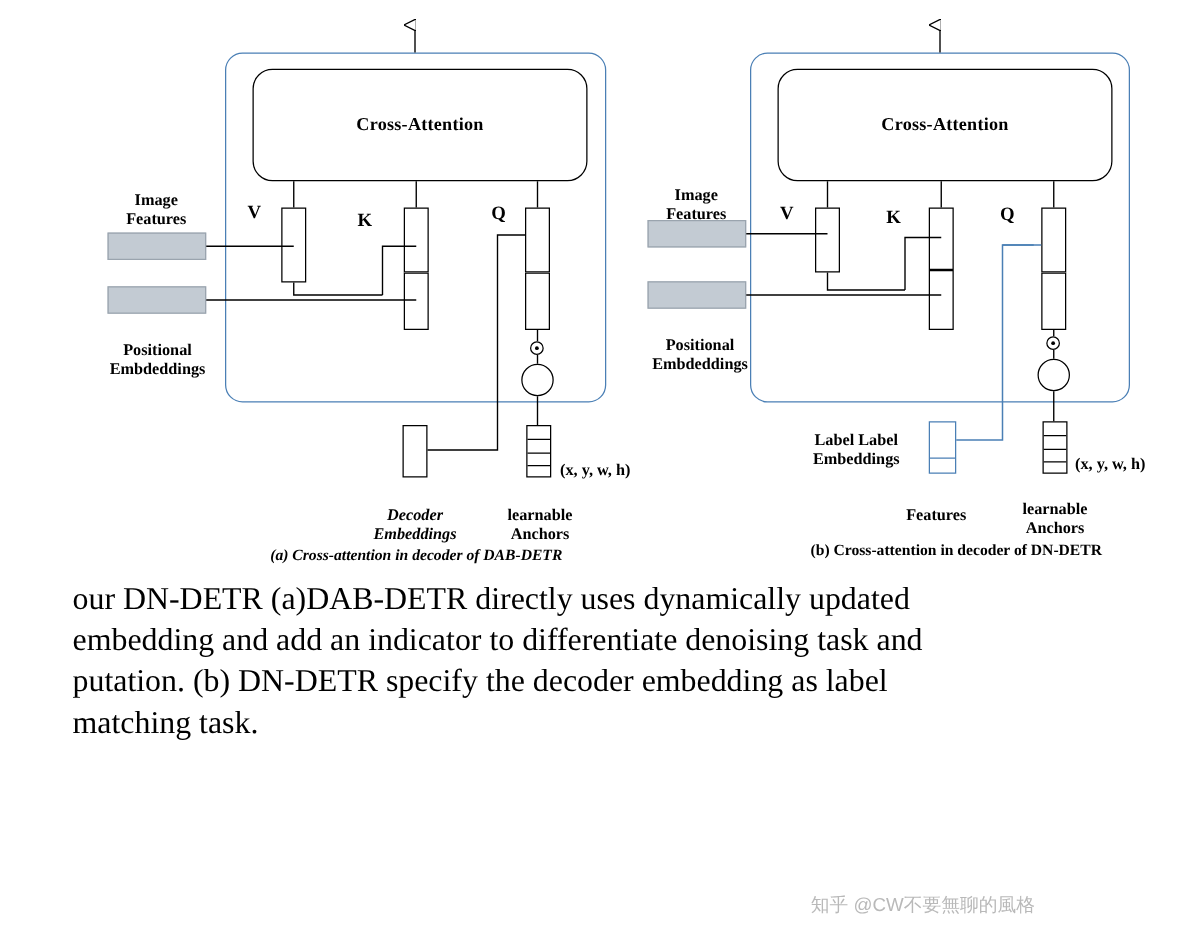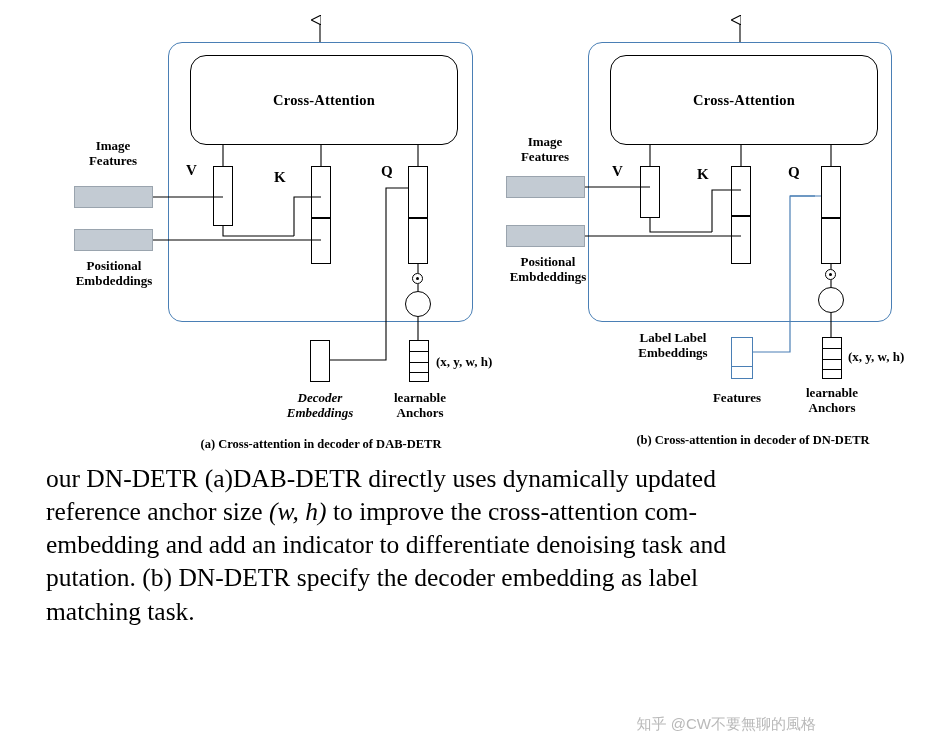--- a/index.html
+++ b/index.html
@@ -10,21 +10,21 @@
   body {
     width: 946px;
     height: 742px;
     font-family: "Liberation Serif", serif;
     color: #000000;
     position: relative;
     overflow: hidden;
   }
   #page {
     position: absolute;
-    left: 0; top: 0;
+    left: 12px; top: 0;
     width: 836px;
     height: 742px;
   }
   .fig-area {
     position: absolute;
     left: 0; top: 0;
     width: 946px;
     height: 458px;
   }
   .panel {
@@ -74,20 +74,21 @@
   .stack.blue {
     border-color: #4a7fb5;
   }
   .label {
     position: absolute;
     font-weight: bold;
     font-size: 13px;
     line-height: 1.18;
     text-align: center;
     white-space: pre-line;
+    margin-top: 14px;
   }
   .vkq {
     position: absolute;
     font-weight: bold;
     font-size: 15px;
   }
   .caption-sub {
     position: absolute;
     font-weight: bold;
     font-size: 12.5px;
@@ -192,21 +193,21 @@
         <div class="divider" style="top:21px;"></div>
         <div class="divider" style="top:31px;"></div>
       </div>
 
       <div class="label" style="left:260px; top:390px; width:120px;font-style:italic;">Decoder
 Embeddings</div>
       <div class="label" style="left:366px; top:390px; width:108px;">learnable
 Anchors</div>
       <div class="label" style="left:436px; top:354px; width:100px; text-align:left;">(x, y, w, h)</div>
 
-      <div class="caption-sub" style="left:148px; top:437px; width:346px;">(a) Cross-attention in decoder of  DAB-DETR</div>
+      <div class="caption-sub" style="left:148px; top:437px; width:346px;font-style:italic;">(a) Cross-attention in decoder of  DAB-DETR</div>
     </div>
 
     <div class="panel">
 
       <div class="outer-box" style="left:588px; top:42px; width:304px; height:280px;"></div>
 
       <div class="attn-box" style="left:610px; top:55px; width:268px; height:90px;">
         <span>Cross-Attention</span>
       </div>
 
@@ -311,23 +312,20 @@
 
         <path d="M753,352 L790,352 L790,196 L821,196"></path>
         <path d="M790,196 L815,196"></path>
       </g>
     </svg>
 
   </div>
 
   <div class="caption">
     <div>our DN-DETR (a)DAB-DETR directly uses dynamically updated</div>
-    <div>
-      <span>reference anchor size </span><span class="mathit">(w, h)</span><span> to improve the cross-attention com-</span>
-    </div>
     <div>embedding and add an indicator to differentiate denoising task and</div>
     <div>putation.  (b) DN-DETR specify the decoder embedding as label</div>
     <div>matching task.</div>
   </div>
 
   <div class="watermark">知乎 @CW不要無聊的風格</div>
 
 </div>
 
 </body></html>

